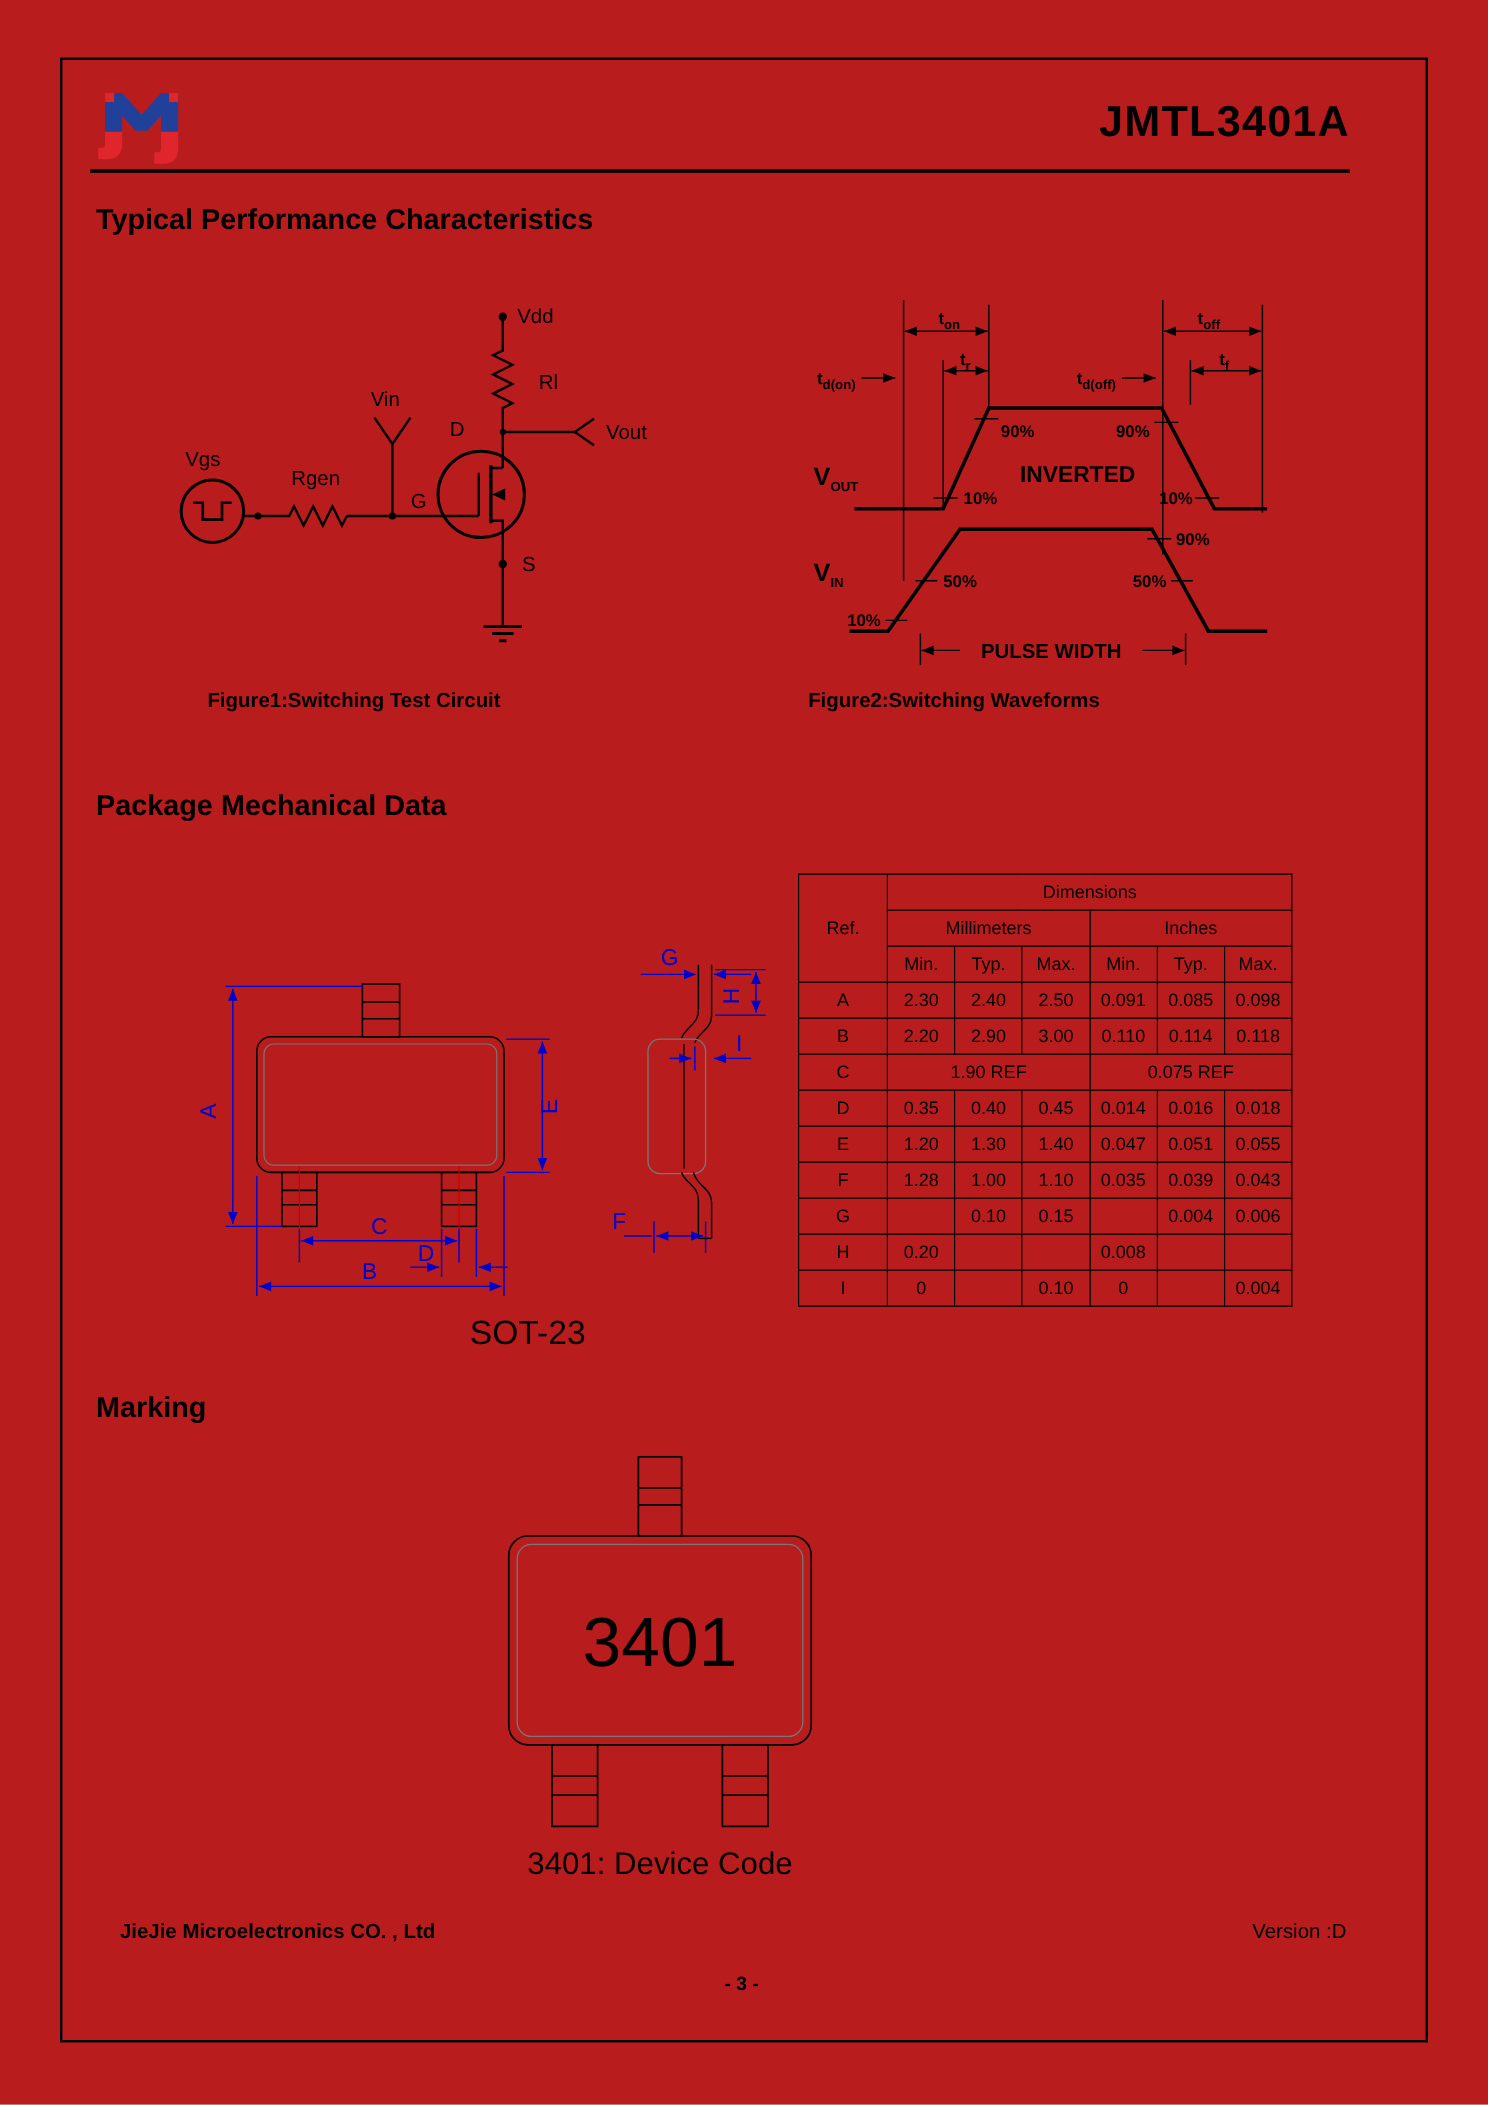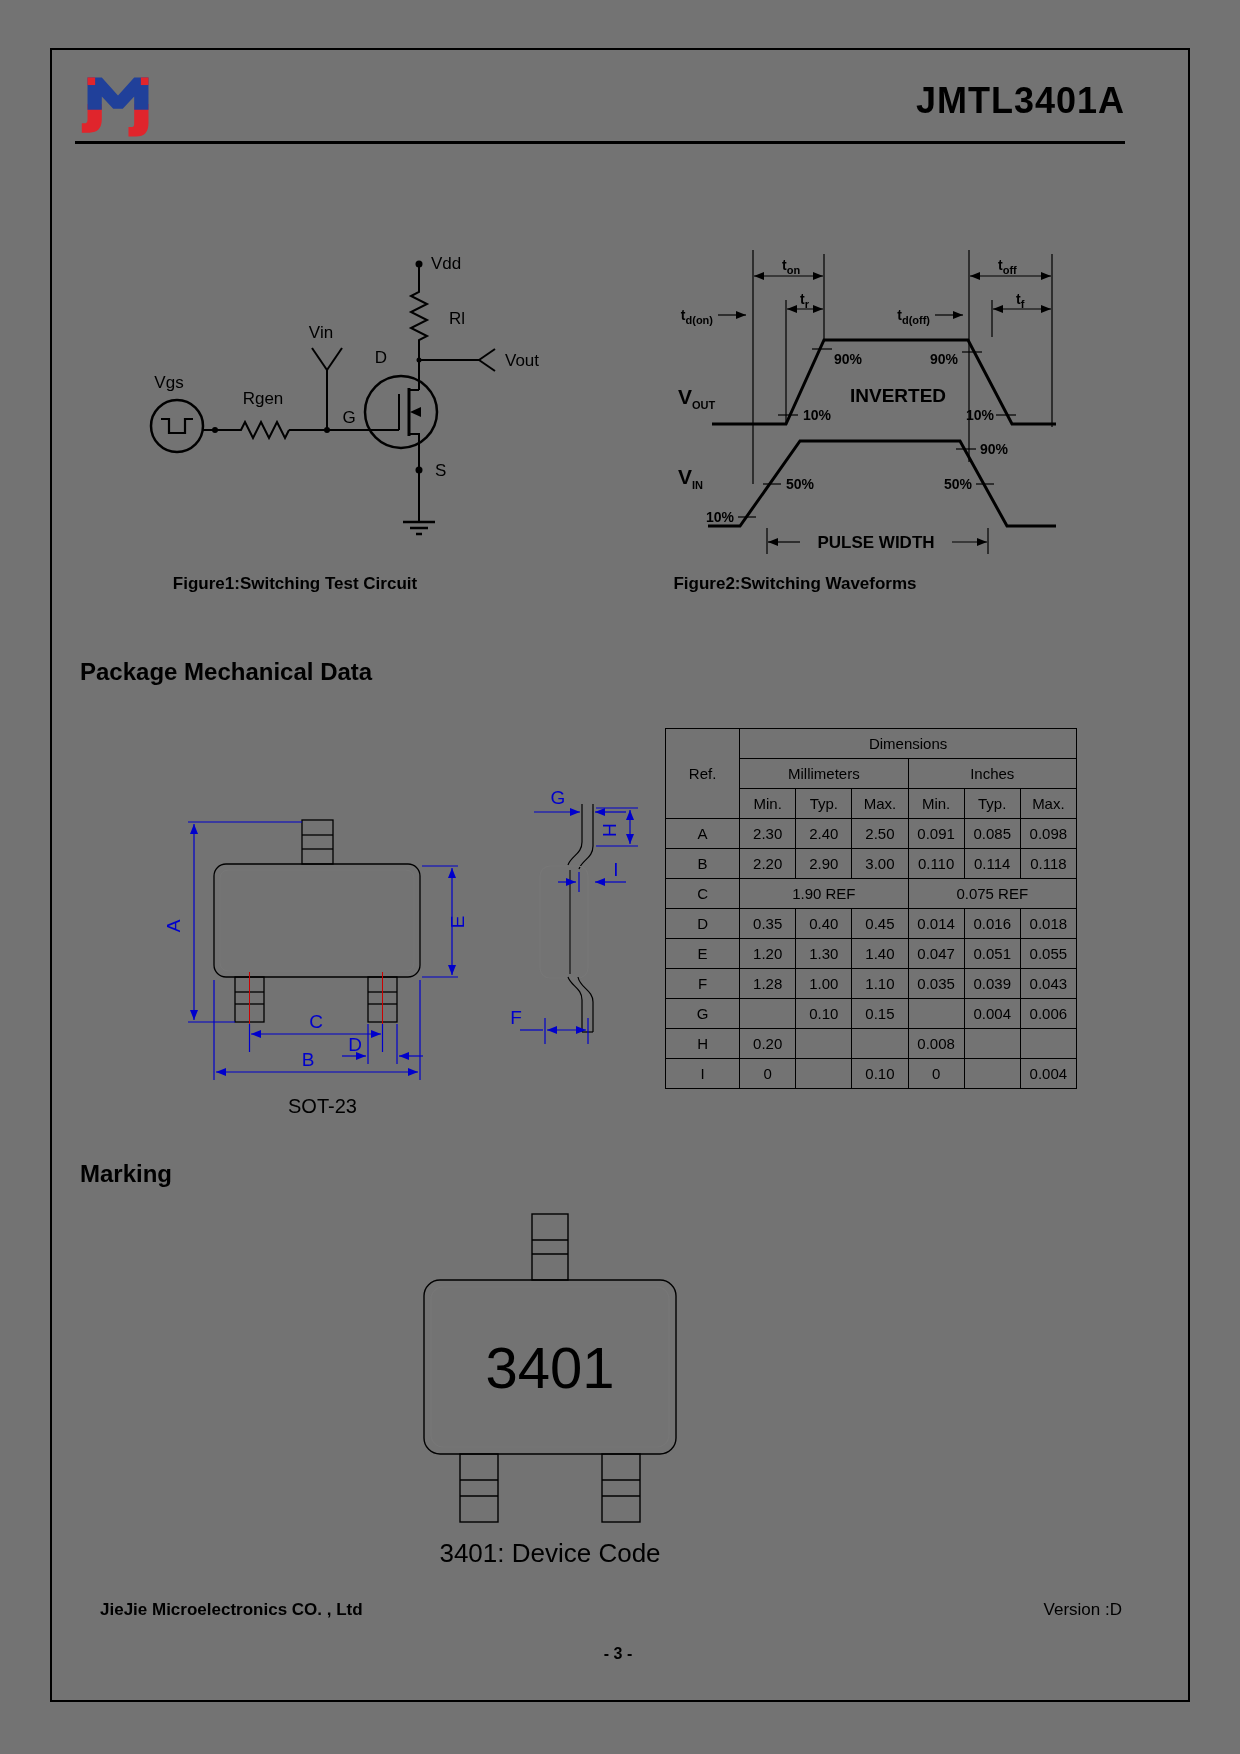--- a/index.html
+++ b/index.html
@@ -1,32 +1,32 @@
 <!DOCTYPE html>
 <html><head>
 <meta charset="utf-8">
 <style>
   html,body{margin:0;padding:0;background:#fff;}
-  .page{position:relative;width:1240px;height:1754px;background:#737373;
+  .page{position:relative;width:1240px;height:1754px;background:#b91c1c;
         font-family:"Liberation Sans", sans-serif;color:#000;overflow:hidden;}
   .frame{position:absolute;left:50px;top:48px;width:1136px;height:1650px;border:2px solid #000;}
   .abs{position:absolute;}
   .doc-title{font-size:36px;font-weight:bold;letter-spacing:1px;}
   .rule{position:absolute;left:75px;top:141px;width:1050px;height:3px;background:#000;}
   h2.sec{position:absolute;margin:0;font-size:24px;font-weight:bold;}
   .fig-caption{position:absolute;font-size:17px;font-weight:bold;text-align:center;}
   svg text{font-family:"Liberation Sans", sans-serif;}
   .lab{font-size:17px;fill:#000;}
   .small{font-size:14px;fill:#000;font-weight:bold;}
   .wsub{font-size:11px;}
   .dimlab{font-size:19px;fill:#0000cc;}
   .dim-table{border-collapse:collapse;table-layout:fixed;width:412px;}
   .dim-table td{border:1.5px solid #000;text-align:center;vertical-align:middle;
                 font-size:15px;height:29px;padding:0;overflow:hidden;white-space:nowrap;}
-  .sot-caption{position:absolute;font-size:20px;text-align:left;}
+  .sot-caption{position:absolute;font-size:28px;text-align:right;}
   .mark-caption{position:absolute;font-size:26px;text-align:center;}
   .footer-company{position:absolute;font-size:17px;font-weight:bold;}
   .footer-version{position:absolute;font-size:17px;}
   .footer-page{position:absolute;font-size:16px;font-weight:bold;text-align:center;}
 </style>
 </head>
 <body>
 
 <div class="page">
   <div class="frame"></div>
@@ -34,20 +34,21 @@
   <svg class="abs" style="left:78px;top:66px;" width="80" height="80" viewBox="0 0 84 84">
     <path d="M10,40 L25,40 L25,56 Q25,70 12,70 L4,70 L4,60 L8,60 Q10,60 10,56 Z" fill="#e0252c"></path>
     <path d="M59,40 L74,40 L74,60 Q74,74 61,74 L53,74 L53,64 L57,64 Q59,64 59,60 Z" fill="#e0252c"></path>
     <polygon points="10,12 25,12 42,31 59,12 74,12 74,46 59,46 59,32 47,45 37,45 25,32 25,46 10,46" fill="#20409a"></polygon>
     <rect x="10" y="12" width="8" height="8" fill="#e0252c"></rect>
     <rect x="66" y="12" width="8" height="8" fill="#e0252c"></rect>
   </svg>
   <div class="abs doc-title" style="top:80px;right:115px;">JMTL3401A</div>
   <div class="rule"></div>
 
+  <h2 class="sec" style="left:80px;top:170px;">Typical Performance Characteristics</h2>
 
   <svg class="abs" style="left:105px;top:222px;" width="460" height="330" viewBox="0 0 460 330">
     <g stroke="#000" stroke-width="2" fill="none">
       <line x1="314" y1="45" x2="314" y2="62"></line>
       <polyline points="314,62 314,70 306,74 322,82 306,90 322,98 306,106 322,114 314,118 314,132"></polyline>
       <line x1="314" y1="132" x2="314" y2="168"></line>
       <line x1="314" y1="138" x2="374" y2="138"></line>
       <line x1="374" y1="138" x2="390" y2="127"></line>
       <line x1="374" y1="138" x2="390" y2="149"></line>
       <circle cx="296" cy="190" r="36" stroke-width="2.5"></circle>

